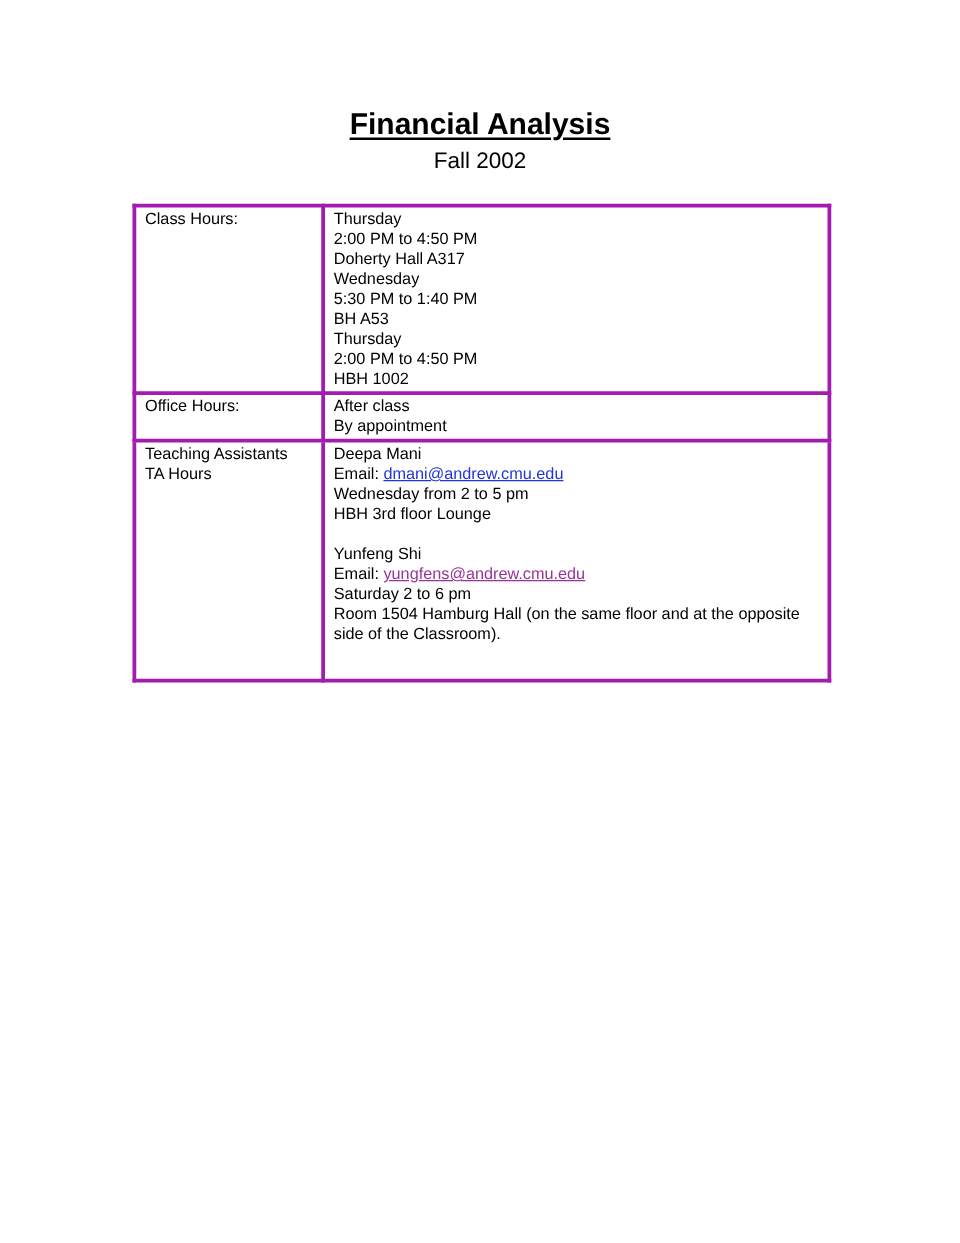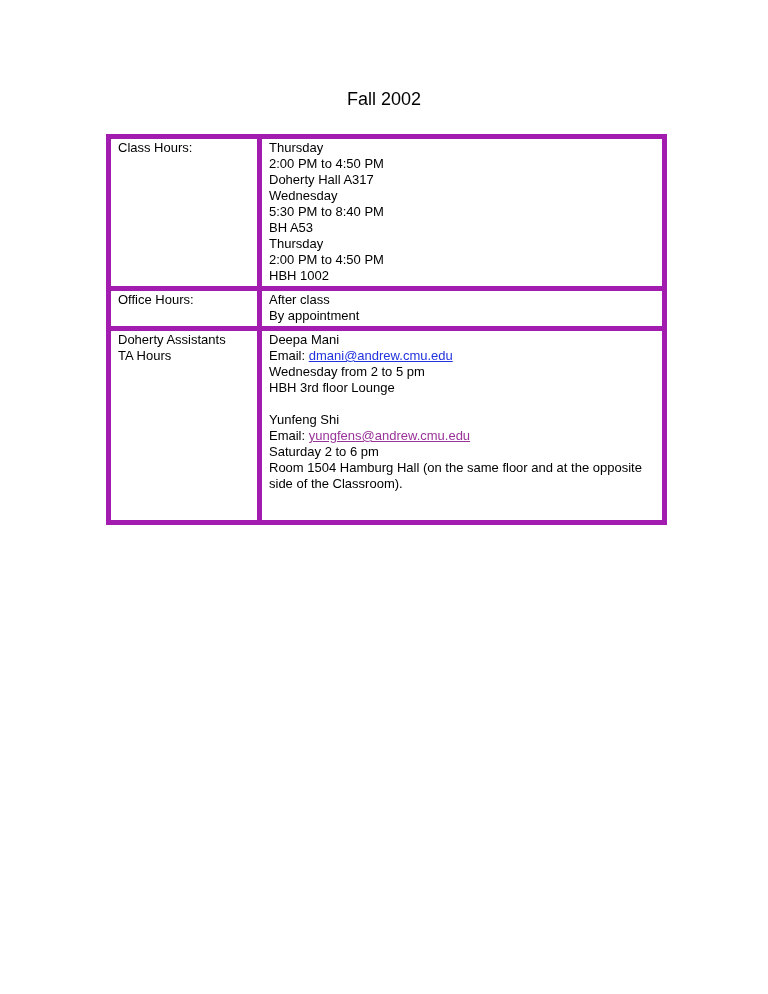--- a/index.html
+++ b/index.html
@@ -45,21 +45,21 @@
     font-weight: 400;
     line-height: 28px;
   }
   table.info-table {
     border-collapse: collapse;
     table-layout: fixed;
     margin: 21px 0 0 106px;
     width: 556px;
   }
   table.info-table td {
-    border: 5px solid #a21caf;
+    border: 3px solid #a21caf;
     vertical-align: top;
     padding: 1px 6px 2px 7px;
     font-size: 13px;
     line-height: 16px;
   }
   td.col-label { width: 151px; }
   td.col-content { width: 405px; }
   .line { white-space: normal; }
   .blank-line { height: 16px; }
   .ta-content { min-height: 186px; }
@@ -70,57 +70,60 @@
   }
   a.email-unvisited { color: var(--link-unvisited, #2233dd); }
   a.email-visited { color: var(--link-visited, #993399); }
 </style>
 </head>
 <body>
 
 <div class="doc-page">
 
   <div class="doc-header">
+    <div class="doc-title">
+      <span class="underlined">Financial Analysis</span>
+    </div>
     <div class="term">Fall 2002</div>
   </div>
 
   <table class="info-table">
     <tbody>
 
       <tr>
         <td class="col-label">
           <span>Class Hours:</span>
         </td>
         <td class="col-content">
           <div class="line">Thursday</div>
           <div class="line">2:00 PM to 4:50 PM</div>
           <div class="line">Doherty Hall A317</div>
           <div class="line">Wednesday</div>
-          <div class="line">5:30 PM to 8:40 PM</div>
+          <div class="line">5:30 PM to 1:40 PM</div>
           <div class="line">BH A53</div>
           <div class="line">Thursday</div>
           <div class="line">2:00 PM to 4:50 PM</div>
           <div class="line">HBH 1002</div>
         </td>
       </tr>
 
       <tr>
         <td class="col-label">
           <span>Office Hours:</span>
         </td>
         <td class="col-content">
           <div class="line">After class</div>
           <div class="line">By appointment</div>
         </td>
       </tr>
 
 
       <tr>
         <td class="col-label">
-          <div class="line">Doherty Assistants</div>
+          <div class="line">Teaching Assistants</div>
           <div class="line">TA Hours</div>
         </td>
         <td class="col-content">
           <div class="ta-content">
             <div class="line">Deepa Mani</div>
             <div class="line"><span>Email:</span> <a class="email-link email-unvisited">dmani@andrew.cmu.edu</a></div>
             <div class="line">Wednesday from 2 to 5 pm</div>
             <div class="line">HBH 3rd floor Lounge</div>
             <div class="blank-line"></div>
             <div class="line">Yunfeng Shi</div>

